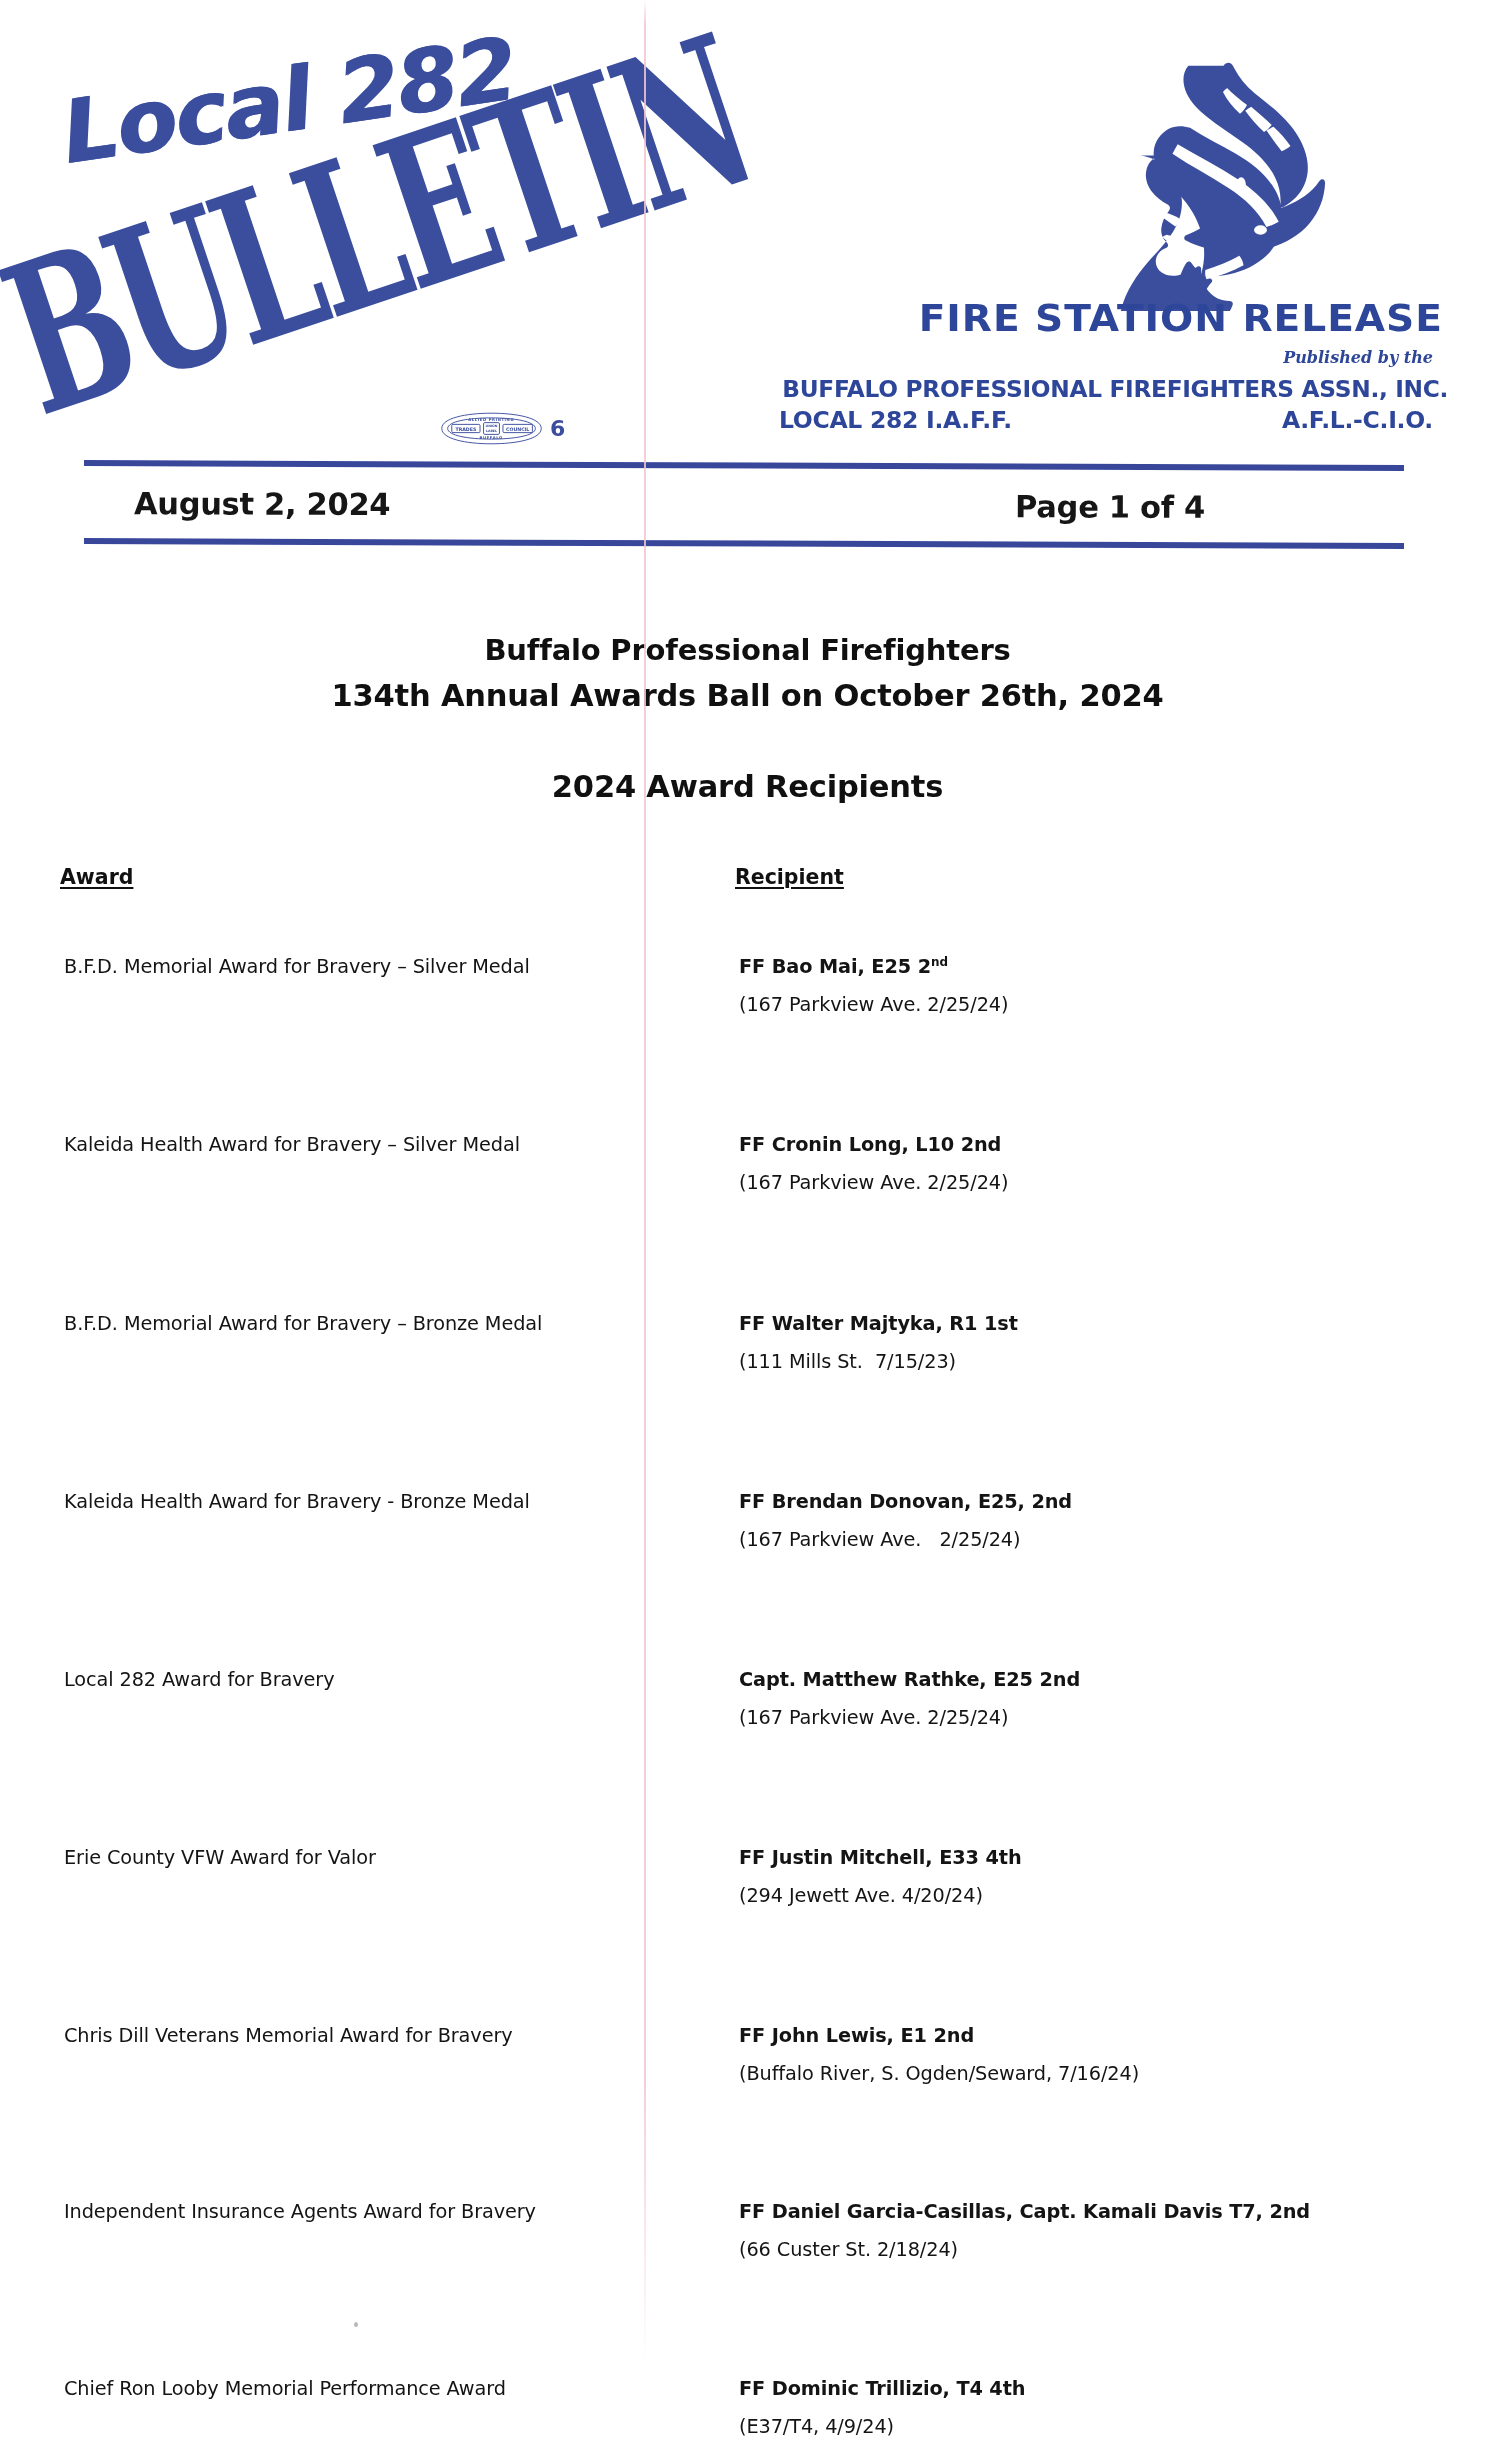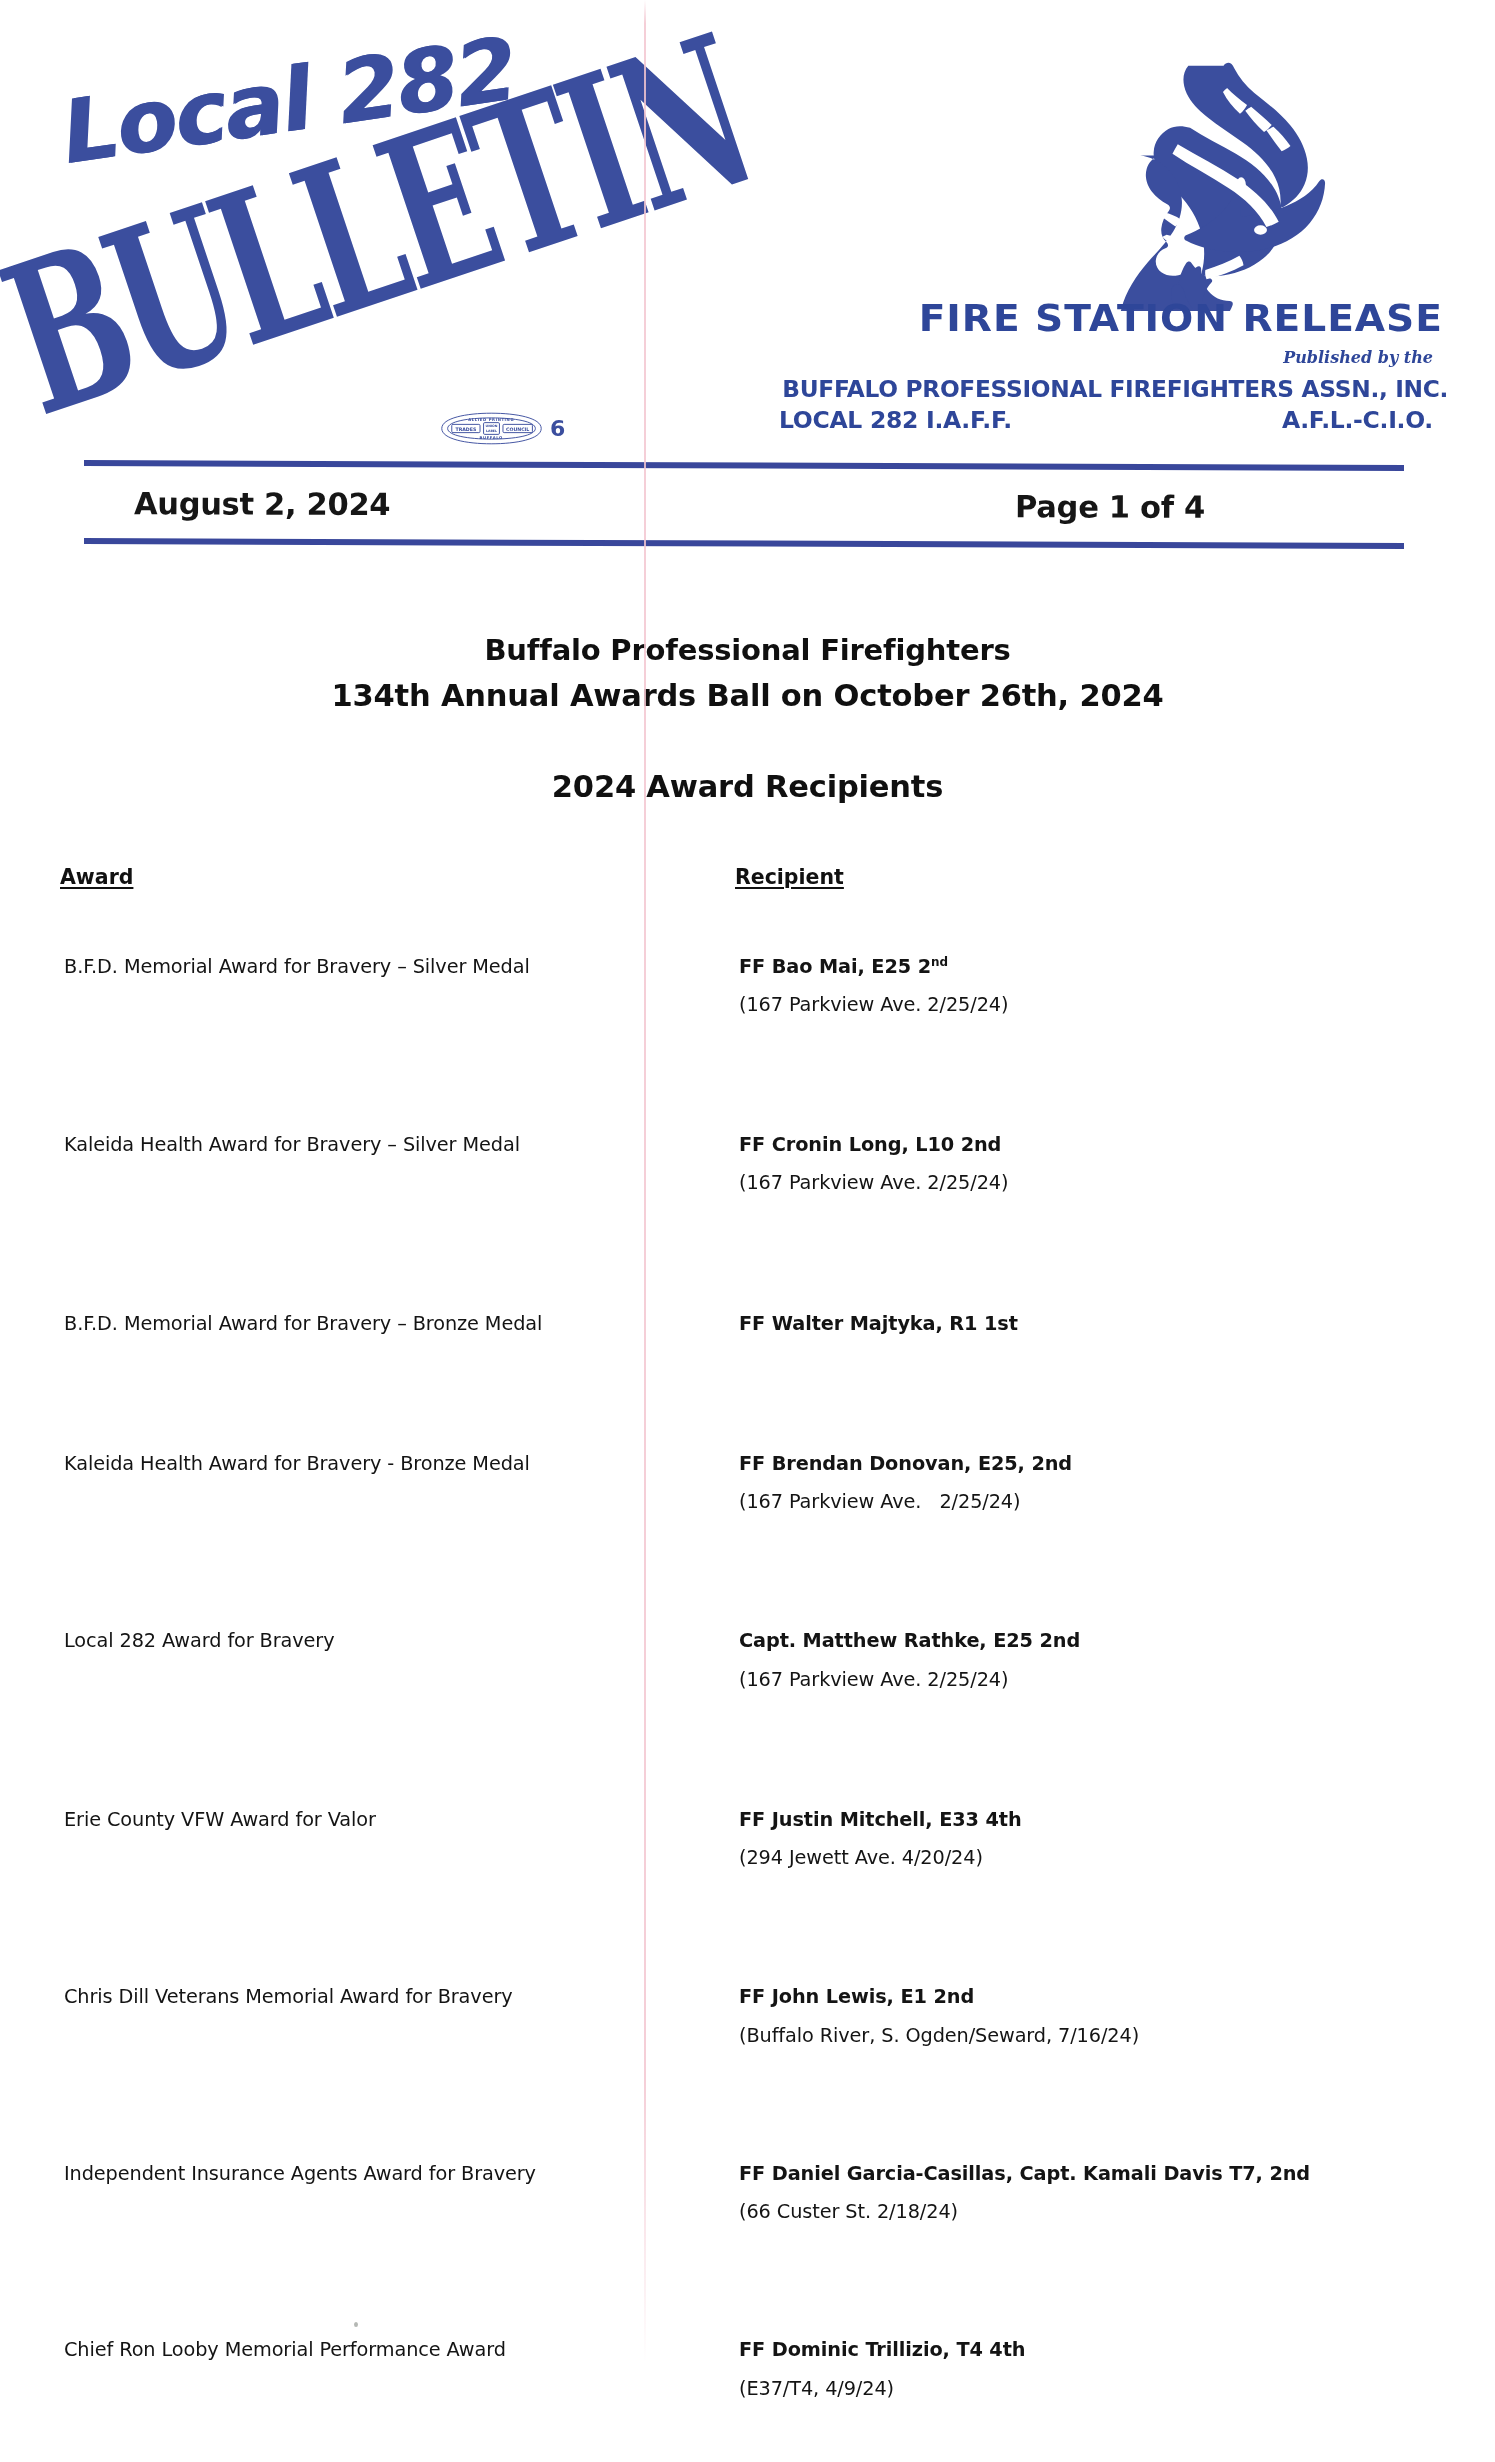--- a/index.html
+++ b/index.html
@@ -401,20 +401,21 @@
             <div class="col-award">Kaleida Health Award for Bravery – Silver Medal</div>
             <div class="col-recipient">
               <div class="rec-name">FF Cronin Long, L10 2nd</div>
               <div class="rec-detail">(167 Parkview Ave. 2/25/24)</div>
             </div>
           </div>
           <div class="award-row" style="margin-top: 117px;">
             <div class="col-award">B.F.D. Memorial Award for Bravery – Bronze Medal</div>
             <div class="col-recipient">
               <div class="rec-name">FF Walter Majtyka, R1 1st</div>
+              <div class="rec-detail">(111 Mills St.  7/15/23)</div>
             </div>
           </div>
           <div class="award-row" style="margin-top: 117px;">
             <div class="col-award">Kaleida Health Award for Bravery - Bronze Medal</div>
             <div class="col-recipient">
               <div class="rec-name">FF Brendan Donovan, E25, 2nd</div>
               <div class="rec-detail">(167 Parkview Ave.   2/25/24)</div>
             </div>
           </div>
           <div class="award-row" style="margin-top: 116px;">

